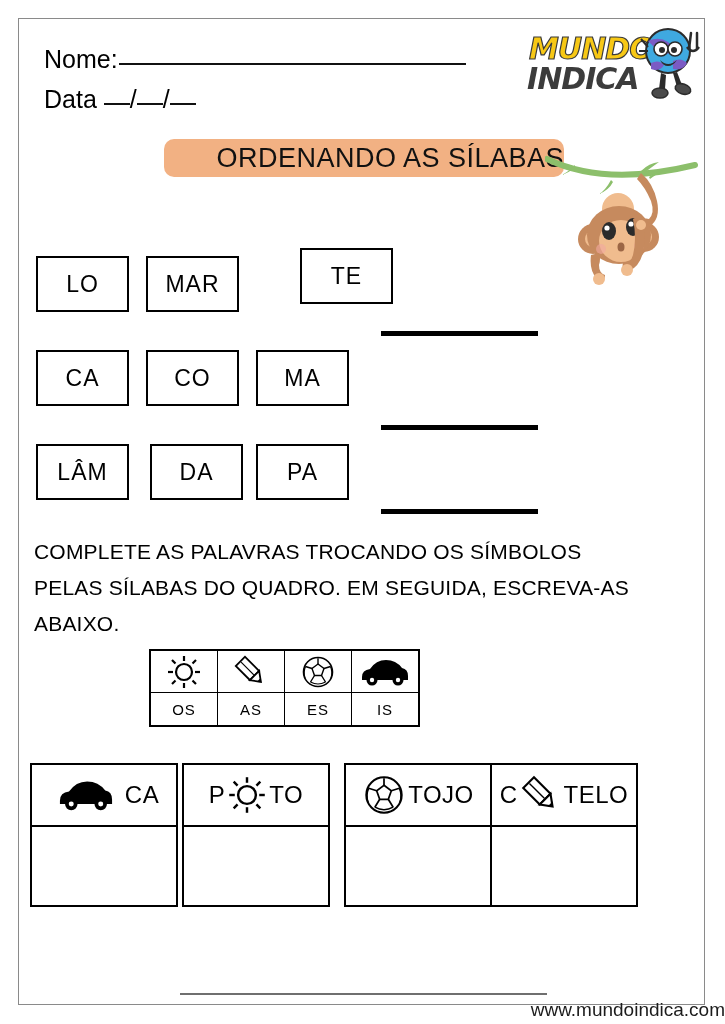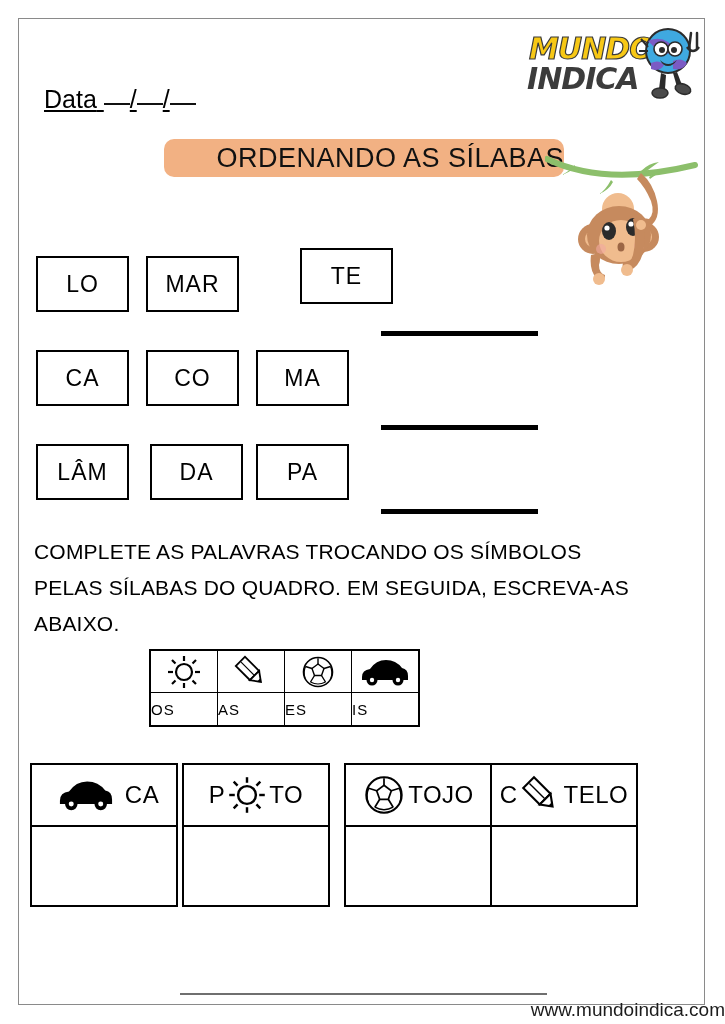--- a/index.html
+++ b/index.html
@@ -37,21 +37,20 @@
     font-size: 25px;
     letter-spacing: 0px;
     white-space: nowrap;
   }
   .hdr-data {
     position: absolute;
     left: 44px;
     top: 85px;
     font-size: 25px;
     white-space: nowrap;
-    text-decoration: underline;
   }
   .nome-rule {
     display: inline-block;
     width: 347px;
     border-bottom: 2px solid #111;
     vertical-align: 3px;
     margin-left: 1px;
   }
   .dt-b {
     display: inline-block;
@@ -159,20 +158,21 @@
     left: 149px;
     top: 649px;
     border: 2px solid #000;
     border-collapse: collapse;
     background: #fff;
   }
   .legend td {
     border: 1.5px solid #000;
     width: 66px;
     height: 41px;
+    text-align: center;
     vertical-align: middle;
     padding: 0;
   }
   .legend td.lbl {
     height: 32px;
     font-size: 15px;
     letter-spacing: 1px;
   }
 
   
@@ -218,20 +218,23 @@
 
   .icon-svg { display: block; }
 </style>
 </head>
 <body>
 
 <div id="page">
 
   <div class="page-border"></div>
 
+  <div class="hdr-nome">
+    <span>Nome:</span><span class="nome-rule"></span>
+  </div>
 
   <div class="hdr-data">
     <span>Data</span>
     <span class="dt-b"></span><span>/</span><span class="dt-b"></span><span>/</span><span class="dt-b"></span>
   </div>
 
   <div class="logo">
     <div class="logo-mundo">MUNDO</div>
     <div class="logo-indica">INDICA</div>
     <svg class="icon-svg" style="position:absolute;left:110px;top:-4px;" width="70" height="78" viewBox="0 0 70 78">

